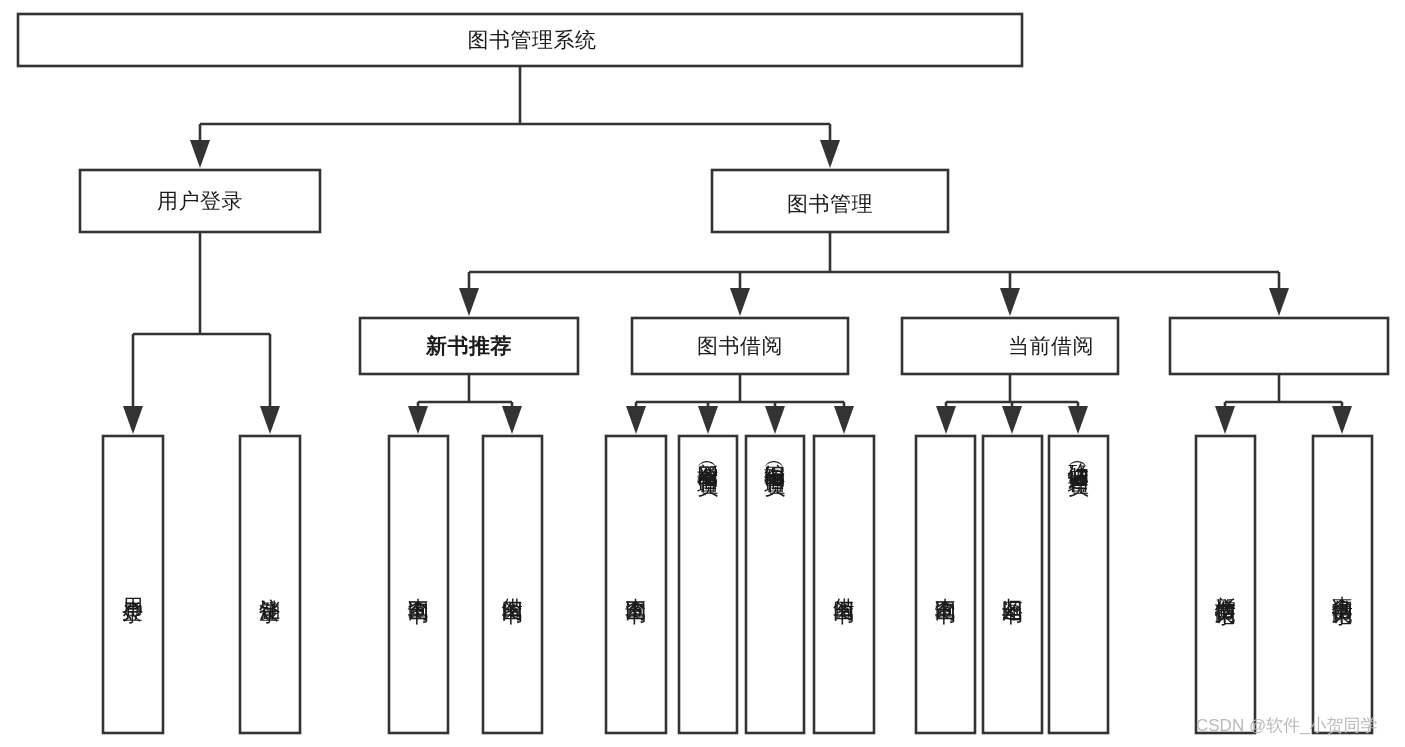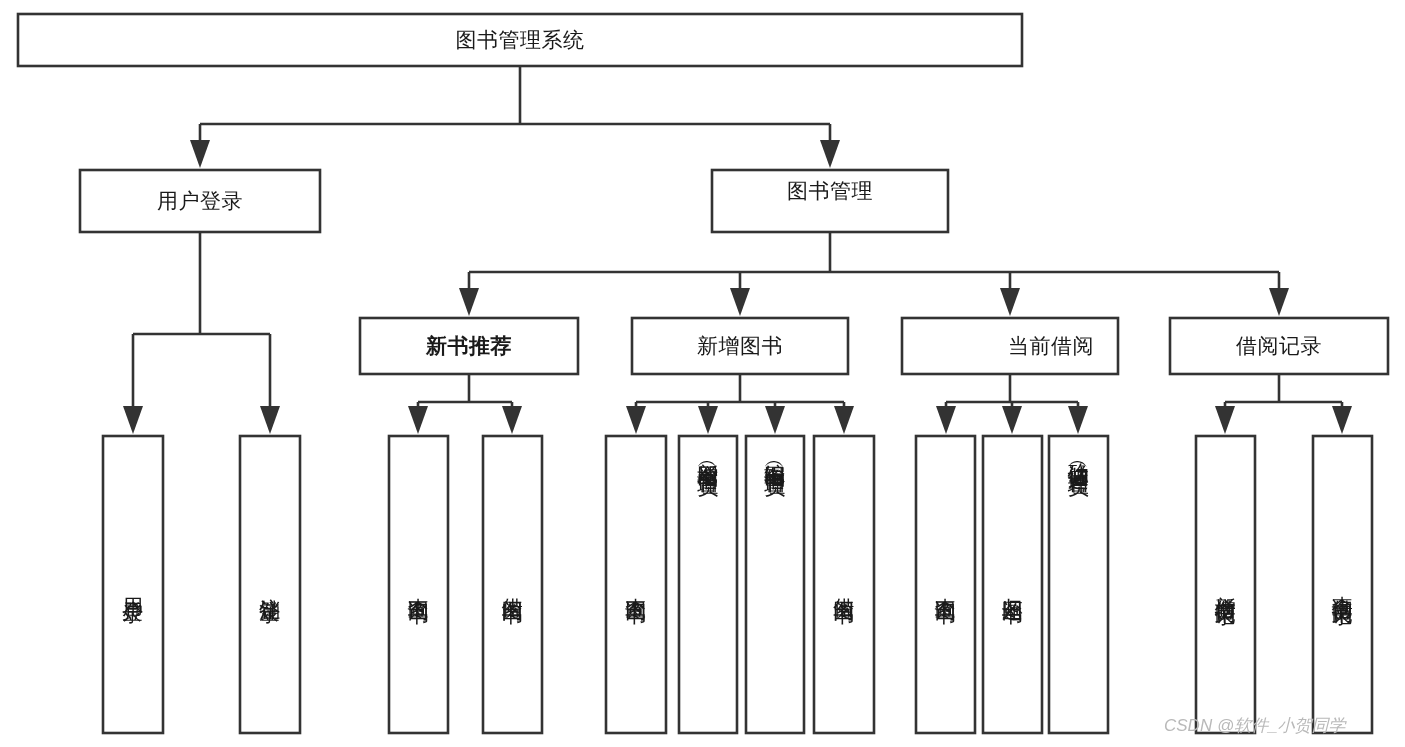--- a/index.html
+++ b/index.html
@@ -175,43 +175,42 @@
 
       <rect class="node-box" x="916" y="436" width="59" height="297"></rect>
       <rect class="node-box" x="983" y="436" width="59" height="297"></rect>
       <rect class="node-box" x="1049" y="436" width="59" height="297"></rect>
 
       <rect class="node-box" x="1196" y="436" width="59" height="297"></rect>
       <rect class="node-box" x="1313" y="436" width="59" height="297"></rect>
     </g>
   </svg>
 
-  <div class="label-h" style="left:18px; top:14px; width:1004px; height:52px;">图书管理系统</div>
+  <div class="label-h" style="left:18px; top:14px; width:1004px; height:52px;padding-left:12px;">图书管理系统</div>
 
   <div class="label-h" style="left:80px; top:170px; width:240px; height:62px;">用户登录</div>
-  <div class="label-h" style="left:712px; top:157px; width:236px; height:68px;">图书管理</div>
+  <div class="label-h" style="left:712px; top:170px; width:236px; height:68px;">图书管理</div>
 
   <div class="label-h" style="left:360px; top:318px; width:218px; height:56px;font-weight:bold;">新书推荐</div>
-  <div class="label-h" style="left:632px; top:318px; width:216px; height:56px;">新增图书</div>
+  <div class="label-h" style="left:632px; top:318px; width:216px; height:56px;">图书借阅</div>
   <div class="label-h" style="left:902px; top:318px; width:216px; height:56px;margin-left:41px;">当前借阅</div>
-  <div class="label-h" style="left:1170px; top:318px; width:218px; height:56px;">借阅记录</div>
 
   <div class="label-v" style="left:103px; top:436px; width:60px; height:297px;">用户登录</div>
   <div class="label-v" style="left:240px; top:436px; width:60px; height:297px;">注销登录</div>
 
   <div class="label-v" style="left:389px; top:436px; width:59px; height:297px;">查询图书</div>
   <div class="label-v" style="left:483px; top:436px; width:59px; height:297px;">借阅图书</div>
 
   <div class="label-v" style="left:606px; top:436px; width:60px; height:297px;">查询图书</div>
   <div class="label-v start" style="left:679px; top:446px; width:58px; height:285px;">新增图书（管理员）</div>
   <div class="label-v start" style="left:746px; top:446px; width:58px; height:285px;">编辑图书（管理员）</div>
   <div class="label-v" style="left:814px; top:436px; width:60px; height:297px;">借阅图书</div>
 
   <div class="label-v" style="left:916px; top:436px; width:59px; height:297px;">查询图书</div>
   <div class="label-v" style="left:983px; top:436px; width:59px; height:297px;">归还图书</div>
   <div class="label-v start" style="left:1049px; top:446px; width:59px; height:285px;">确认归还（管理员）</div>
 
   <div class="label-v" style="left:1196px; top:436px; width:59px; height:297px;">新增借阅记录</div>
   <div class="label-v" style="left:1313px; top:436px; width:59px; height:297px;">查询借阅记录</div>
 
-  <div class="watermark" style="left:1164px; top:714px;font-style:italic;">CSDN @软件_小贺同学</div>
+  <div class="watermark" style="left:1196px; top:714px;">CSDN @软件_小贺同学</div>
 
 </div>
 
 </body></html>

